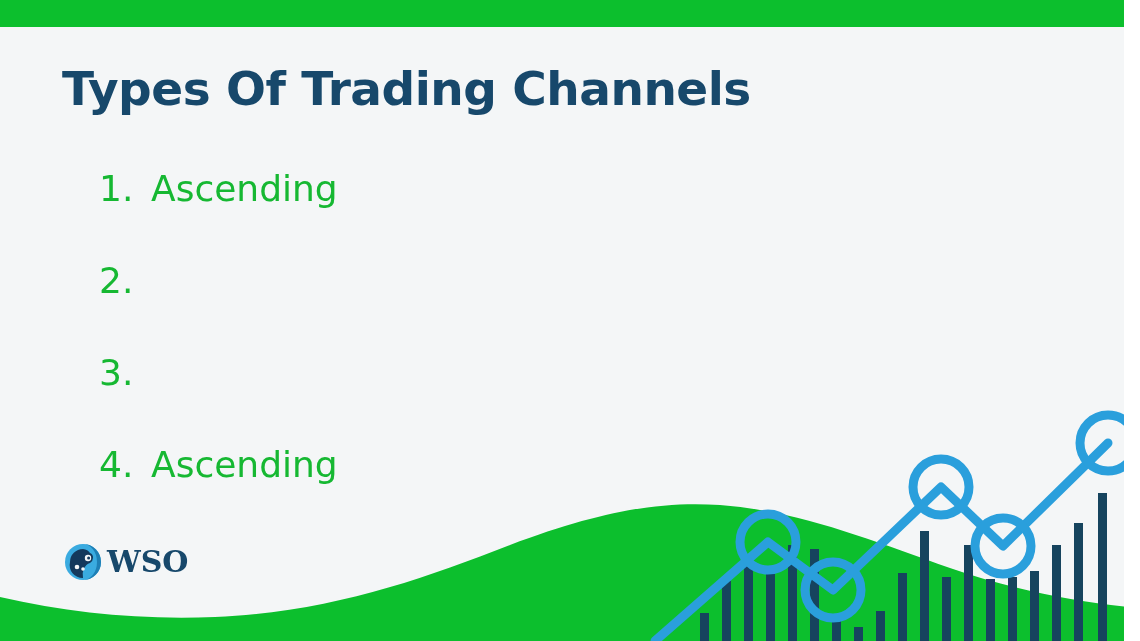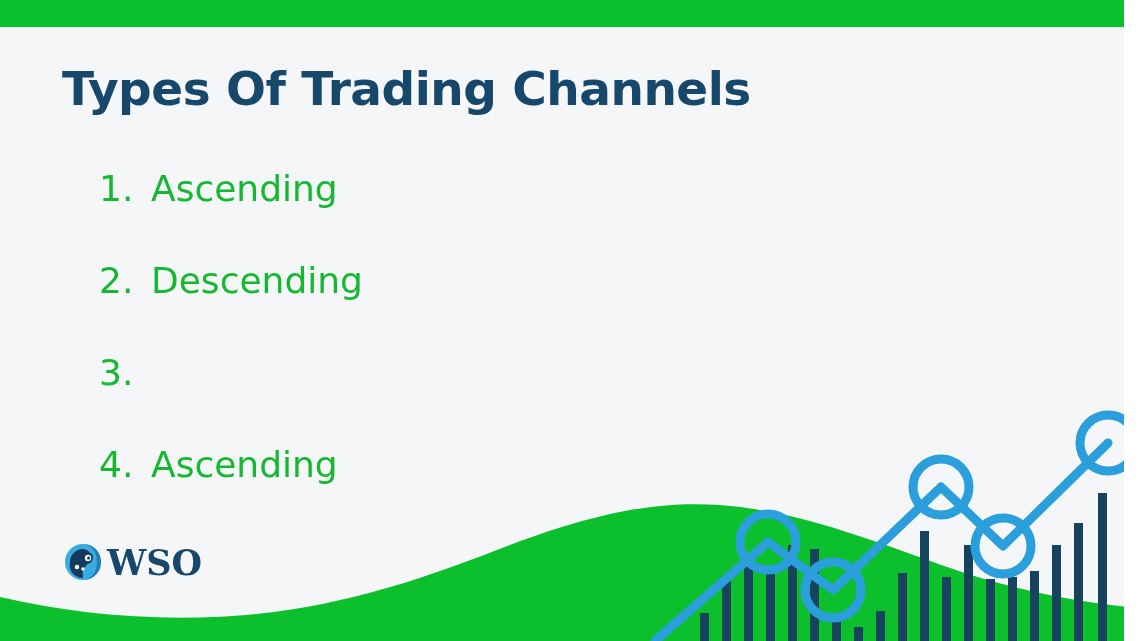--- a/index.html
+++ b/index.html
@@ -86,21 +86,21 @@
     height: 42px;
   }
   #logo-mark {
     width: 38px;
     height: 38px;
     flex: 0 0 38px;
   }
   #logo-word {
     margin-left: 5px;
     font-family: "DejaVu Serif", serif;
-    font-size: 35px;
+    font-size: 30px;
     font-weight: bold;
     letter-spacing: 0px;
     color: #17486b;
     line-height: 1;
   }
 </style>
 </head>
 <body>
 
 <div id="slide">
@@ -151,21 +151,20 @@
 
   <div id="title">Types Of Trading Channels</div>
 
   <div id="list">
     <div class="list-item">
       <span class="list-num">1.</span>
       <span class="list-label">Ascending</span>
     </div>
     <div class="list-item">
       <span class="list-num">2.</span>
-      <span class="list-label">Descending</span>
     </div>
     <div class="list-item">
       <span class="list-num">3.</span>
     </div>
     <div class="list-item">
       <span class="list-num">4.</span>
       <span class="list-label">Ascending</span>
     </div>
   </div>
 

